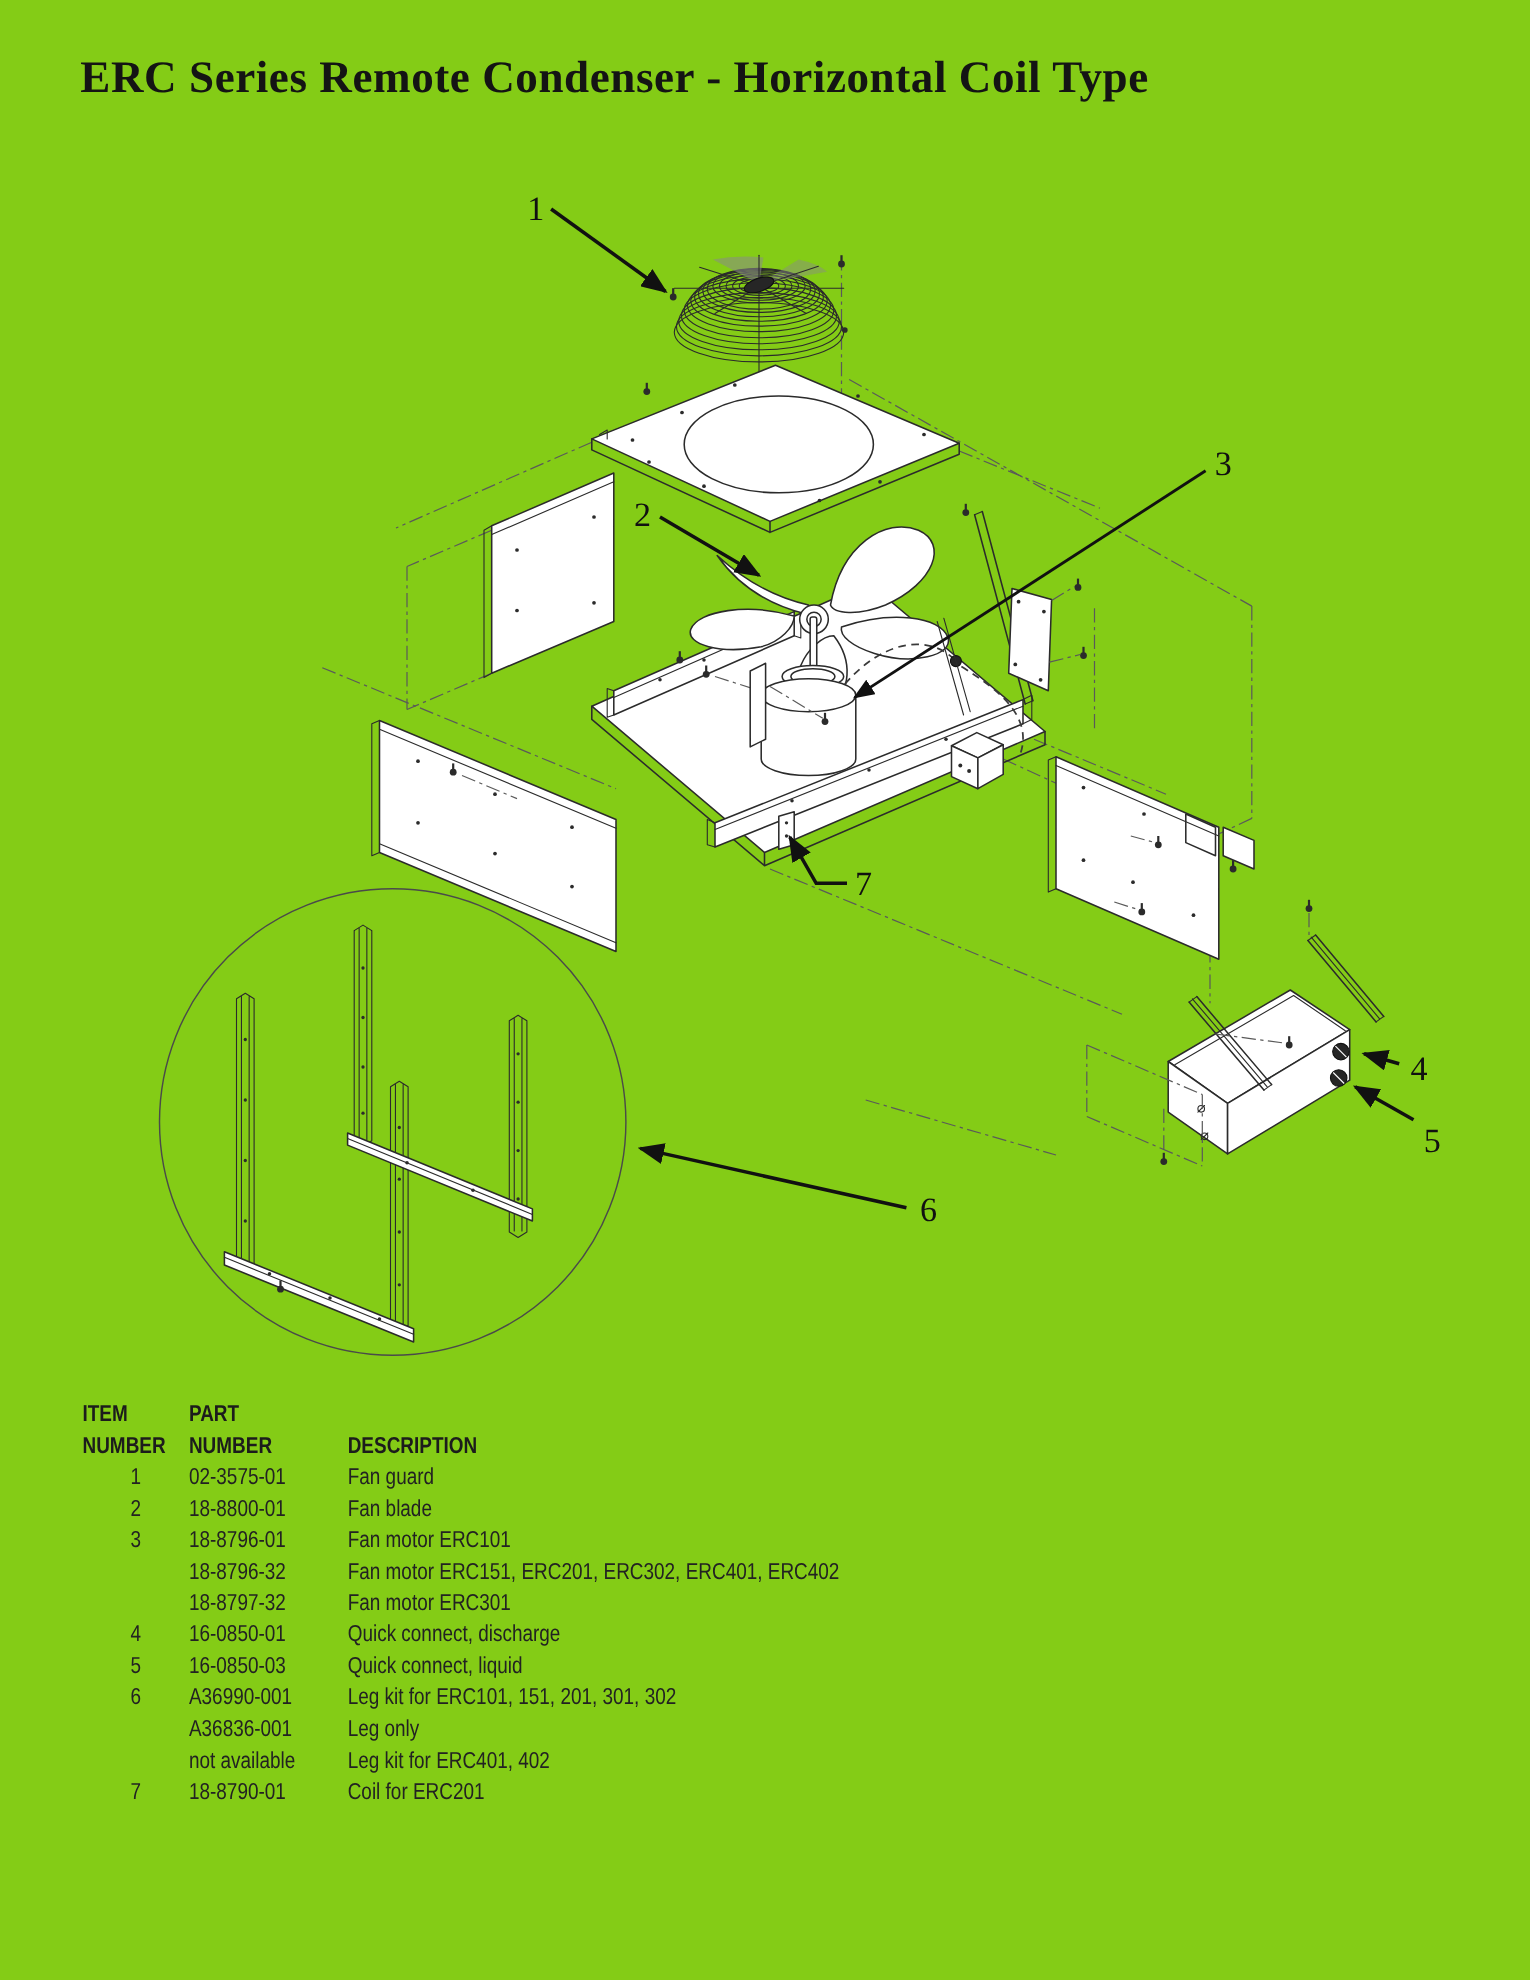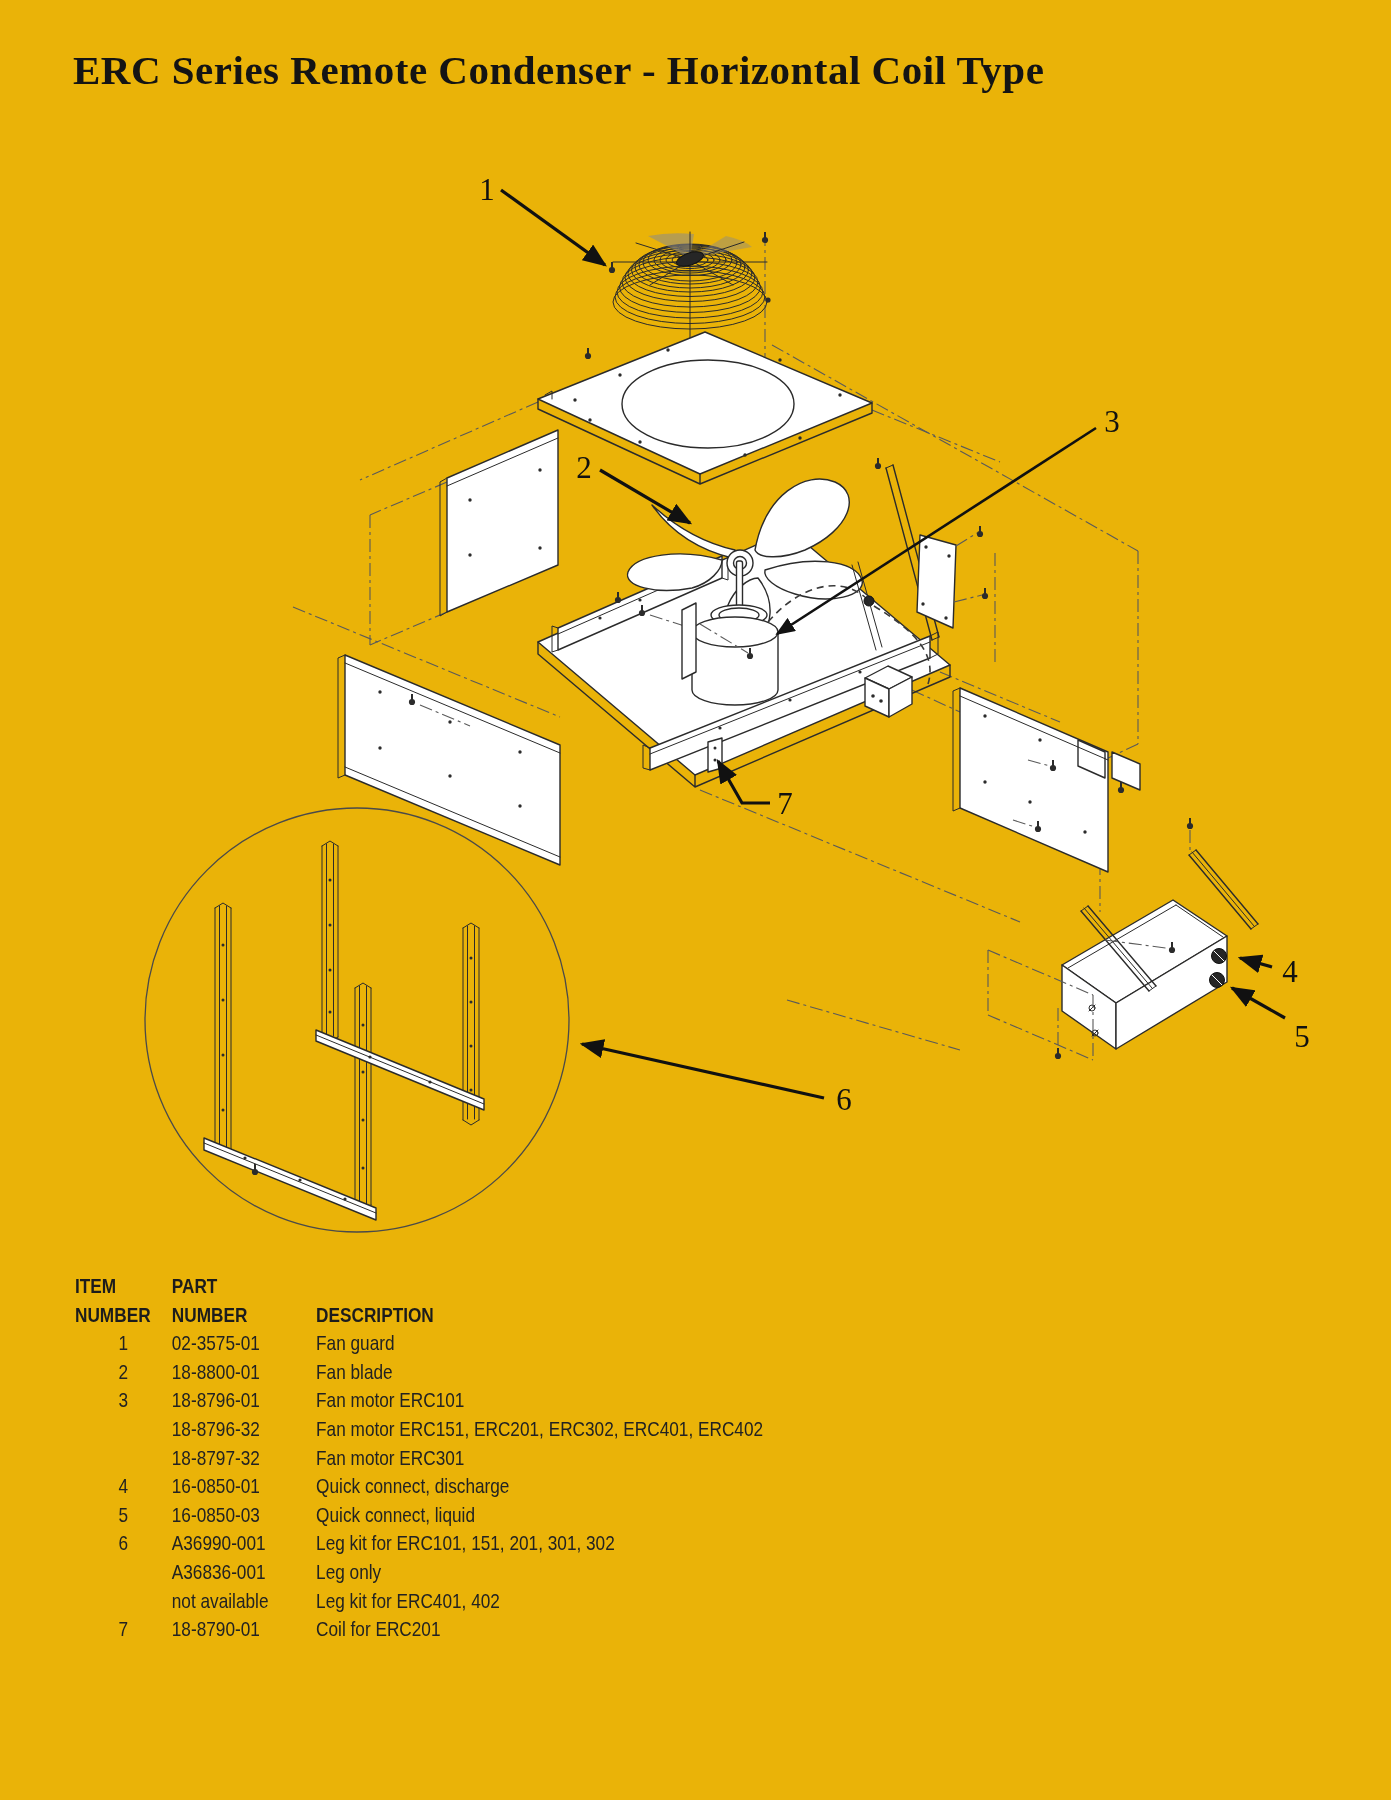--- a/index.html
+++ b/index.html
@@ -1,16 +1,16 @@
 <!DOCTYPE html>
 <html><head>
 <meta charset="utf-8">
 <style>
   html,body{margin:0;padding:0;background:#fff;}
-  #page{position:relative;width:1391px;height:1800px;background:#eab308;overflow:hidden;
+  #page{position:relative;width:1391px;height:1800px;background:#84cc16;overflow:hidden;
         font-family:"Liberation Sans",sans-serif;}
   #title{position:absolute;left:73px;top:46px;width:1200px;
          font-family:"Liberation Serif",serif;font-weight:bold;font-size:41px;
          color:#141414;letter-spacing:0.5px;white-space:nowrap;}
   #diagram{position:absolute;left:0;top:130px;width:1391px;height:1130px;}
 
   
   .ln{fill:none;stroke:#2b2b2b;stroke-width:1.4;stroke-linejoin:round;stroke-linecap:round;}
   .thin{stroke-width:1;}
   .wh{fill:#ffffff;stroke:#2b2b2b;stroke-width:1.4;stroke-linejoin:round;}

